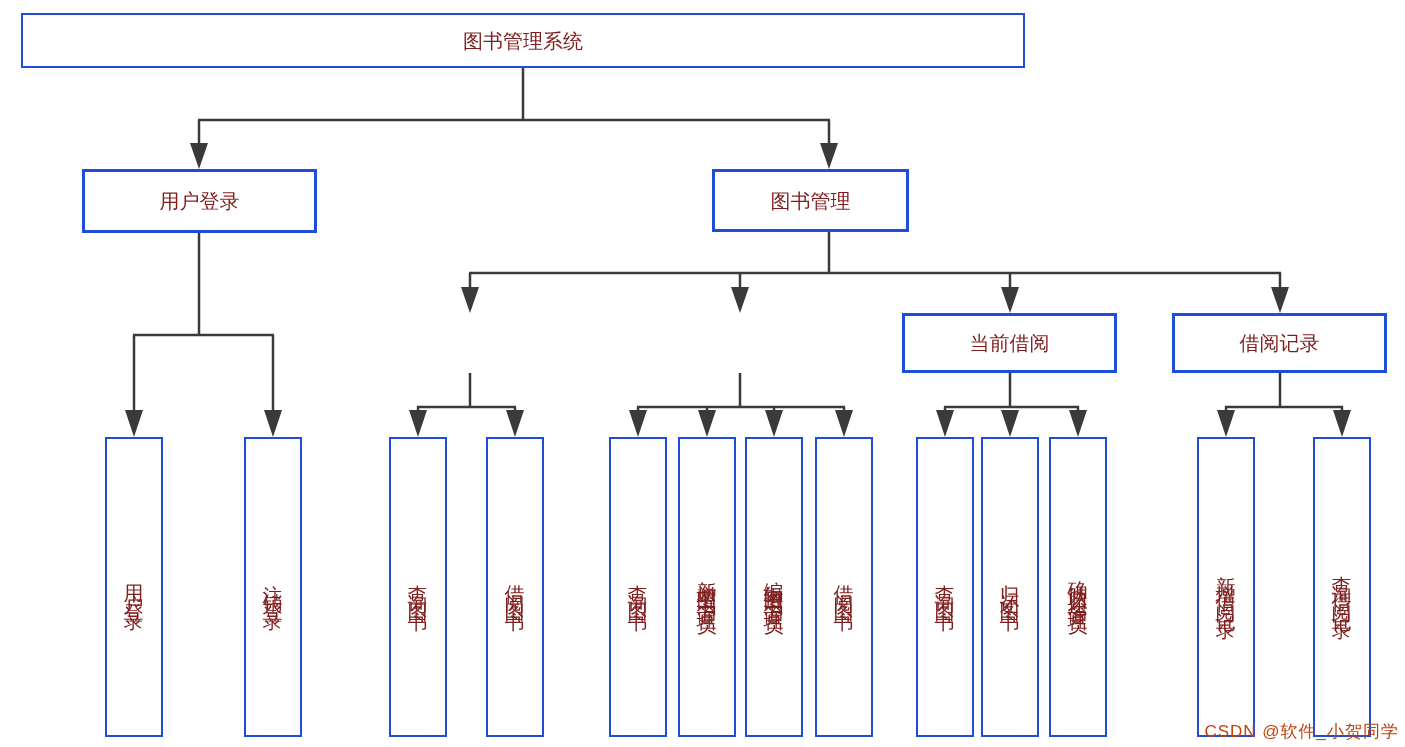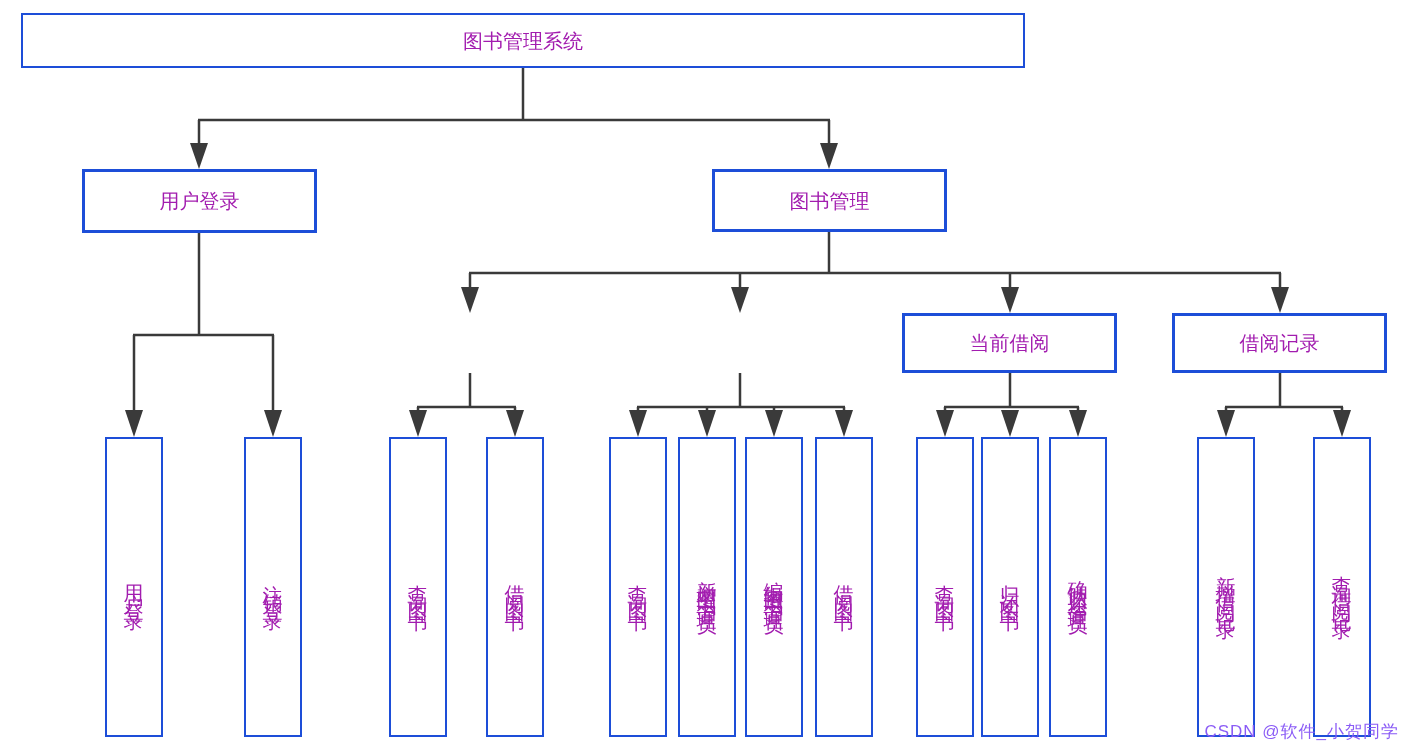--- a/index.html
+++ b/index.html
@@ -8,35 +8,35 @@
     width:1405px; height:747px;
     background:#ffffff;
     font-family:"Liberation Sans", sans-serif;
     overflow:hidden;
   }
   .wires { position:absolute; left:0; top:0; width:1405px; height:747px; }
   .box {
     position:absolute; box-sizing:border-box;
     background:#ffffff; border:3px solid #1d4ed8;
     display:flex; align-items:center; justify-content:center;
-    color:#a21caf; font-size:20px; line-height:1;
+    color:#7f1d1d; font-size:20px; line-height:1;
     white-space:nowrap;
   }
   .leaf {
     border-width:2.5px;
     writing-mode:vertical-rl;
     letter-spacing:9px;
     font-size:20px;
   }
   .leaf span { display:block; }
   .watermark {
     position:absolute;
     right:6px; bottom:4px;
     font-size:17px;
-    color:#8b5cf6;
+    color:#c2410c;
     letter-spacing:1px;
     z-index:5;
   }
 </style>
 </head>
 <body>
 
 <div class="stage">
 
   <svg class="wires" width="1405" height="747" viewBox="0 0 1405 747" xmlns="http://www.w3.org/2000/svg">
@@ -111,21 +111,21 @@
     </g>
   </svg>
 
   <div class="box" style="left:21px; top:13px; width:1004px; height:55px; border-width:2.5px;">
     <span>图书管理系统</span>
   </div>
 
   <div class="box" style="left:82px; top:169px; width:235px; height:64px;">
     <span>用户登录</span>
   </div>
-  <div class="box" style="left:712px; top:169px; width:235px; height:63px;">
+  <div class="box" style="left:712px; top:169px; width:197px; height:63px;">
     <span>图书管理</span>
   </div>
 
   <div class="box" style="left:1172px; top:313px; width:215px; height:60px;">
     <span>借阅记录</span>
   </div>
   <div class="box" style="left:902px; top:313px; width:215px; height:60px;">
     <span>当前借阅</span>
   </div>
 

